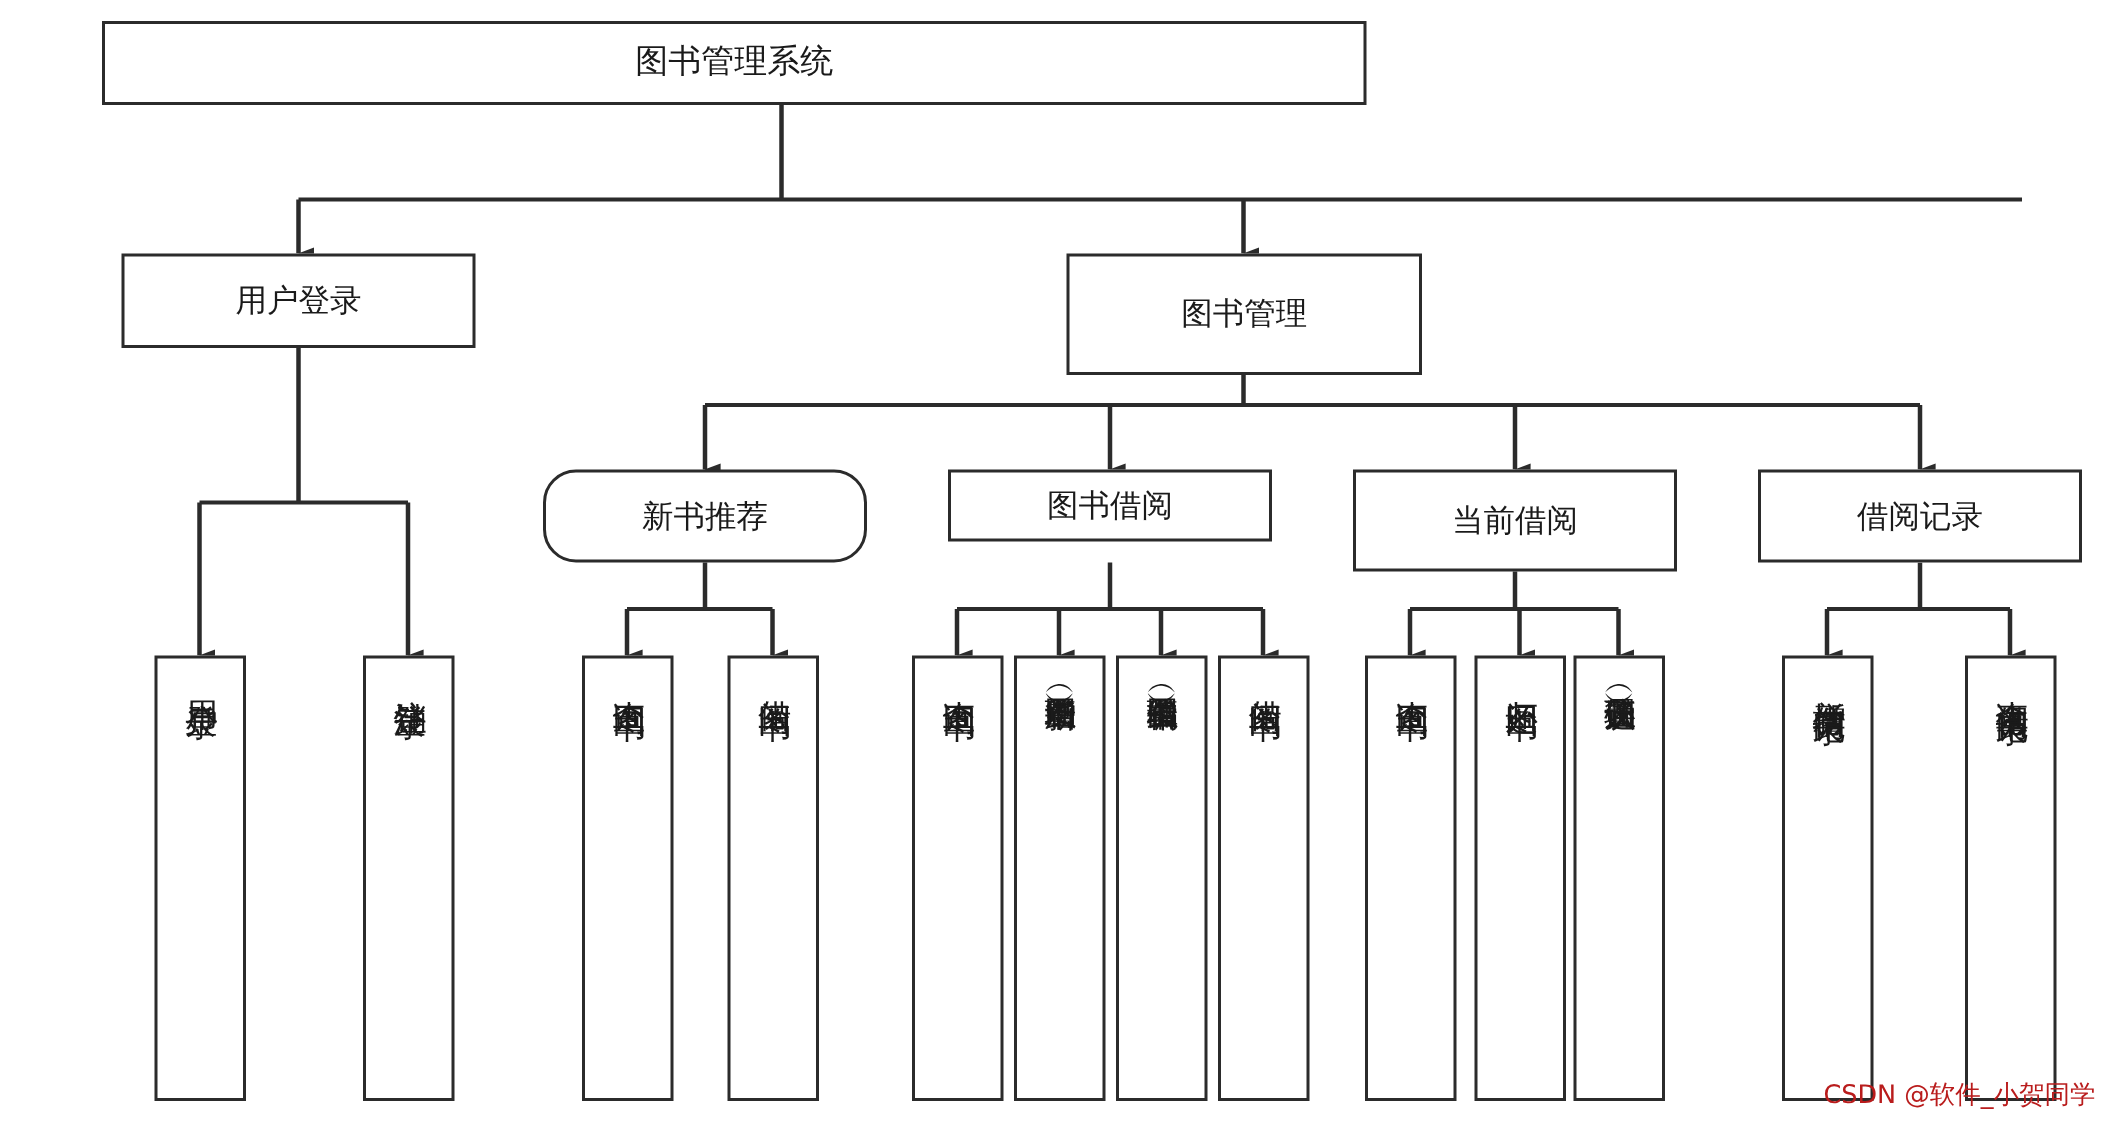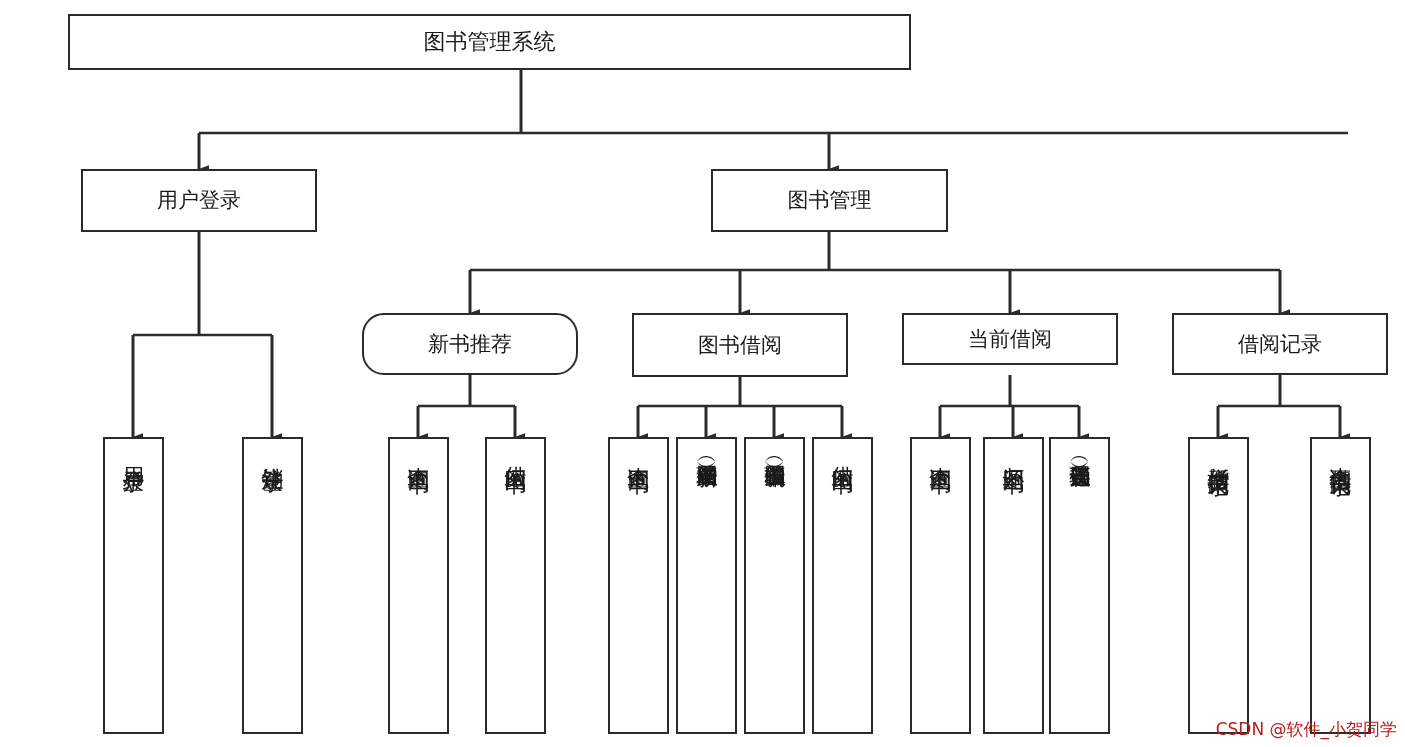--- a/index.html
+++ b/index.html
@@ -132,31 +132,31 @@
     </g>
   </svg>
 
   <div class="node root horizontal" style="left:20px; top:14px; width:843px; height:56px;margin-left:48px;">
     <span class="label">图书管理系统</span>
   </div>
 
   <div class="node horizontal" style="left:81px; top:169px; width:236px; height:63px;">
     <span class="label">用户登录</span>
   </div>
-  <div class="node horizontal" style="left:711px; top:169px; width:237px; height:63px;">
+  <div class="node horizontal" style="left:711px; top:169px; width:237px; height:81px;">
     <span class="label">图书管理</span>
   </div>
 
   <div class="node horizontal" style="left:362px; top:313px; width:216px; height:62px;border-radius:22px;">
     <span class="label">新书推荐</span>
   </div>
-  <div class="node horizontal" style="left:632px; top:313px; width:216px; height:64px;">
+  <div class="node horizontal" style="left:632px; top:313px; width:216px; height:48px;">
     <span class="label">图书借阅</span>
   </div>
-  <div class="node horizontal" style="left:902px; top:313px; width:216px; height:52px;">
+  <div class="node horizontal" style="left:902px; top:313px; width:216px; height:68px;">
     <span class="label">当前借阅</span>
   </div>
   <div class="node horizontal" style="left:1172px; top:313px; width:216px; height:62px;">
     <span class="label">借阅记录</span>
   </div>
 
   <div class="node vertical" style="left:103px; top:437px; width:61px; height:297px;">
     <span class="label">用户登录</span>
   </div>
   <div class="node vertical" style="left:242px; top:437px; width:61px; height:297px;">

